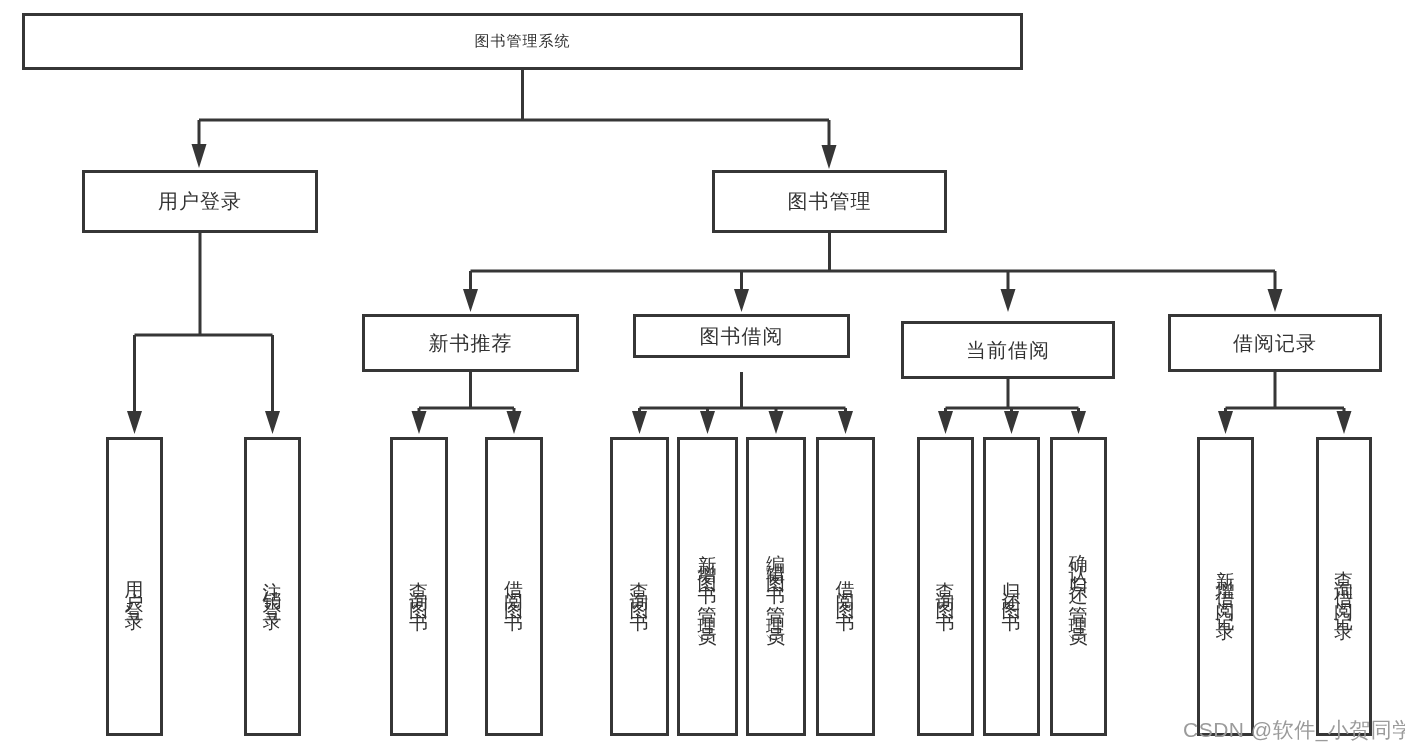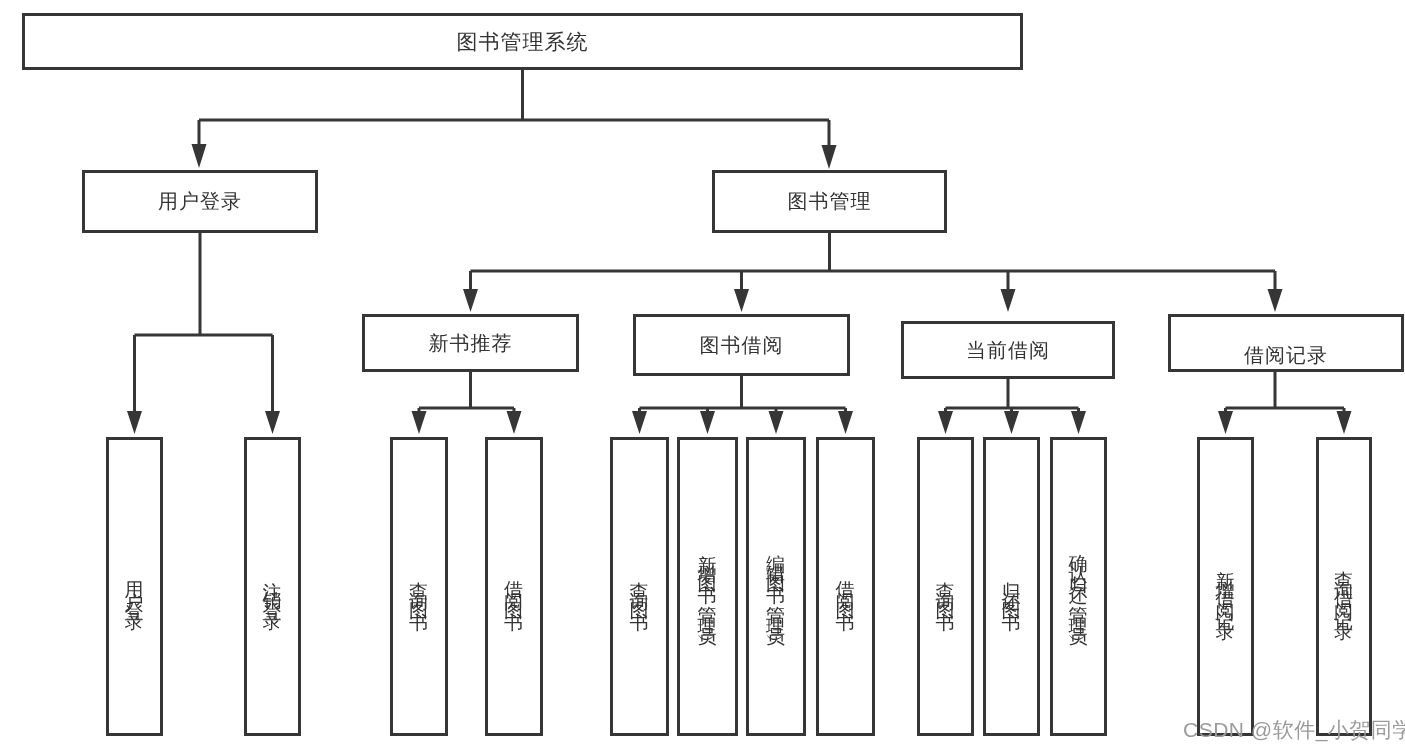--- a/index.html
+++ b/index.html
@@ -15,37 +15,37 @@
   .wires .shaft{stroke:#363636;stroke-width:3;fill:none;}
   .wires .head{fill:#363636;stroke:none;}
   .node{
     position:absolute;
     box-sizing:border-box;
     border:3px solid #363636;
     background:#ffffff;
     display:flex;align-items:center;justify-content:center;
     text-align:center;
   }
-  .node.root{left:22px;top:13px;width:1001px;height:57px;font-size:21px;letter-spacing:1px;}
+  .node.root{left:22px;top:13px;width:1001px;height:57px;font-size:15px;letter-spacing:1px;}
   .node.l2, .node.l3{font-size:20px;letter-spacing:1px;}
   .node.leaf{top:437px;height:299px;font-size:19px;}
   .vtext{
     writing-mode:vertical-rl;
     letter-spacing:0.55em;
     line-height:1;
     white-space:nowrap;
   }
   
   .n-user-login{left:82px;top:170px;width:236px;height:63px;}
   .n-book-mgmt{left:712px;top:170px;width:235px;height:63px;}
   
   .n-new-book{left:362px;top:314px;width:217px;height:58px;}
-  .n-book-borrow{left:633px;top:314px;width:217px;height:62px;}
+  .n-book-borrow{left:633px;top:314px;width:217px;height:44px;}
   .n-cur-borrow{left:901px;top:321px;width:214px;height:58px;}
-  .n-records{left:1168px;top:314px;width:236px;height:58px;align-items:flex-end;}
+  .n-records{left:1168px;top:314px;width:214px;height:58px;}
   
   .lf0{left:106px;width:57px;}
   .lf1{left:244px;width:57px;}
   .lf2{left:390px;width:58px;}
   .lf3{left:485px;width:58px;}
   .lf4{left:610px;width:59px;}
   .lf5{left:677px;width:61px;}
   .lf6{left:746px;width:60px;}
   .lf7{left:816px;width:59px;}
   .lf8{left:917px;width:57px;}

